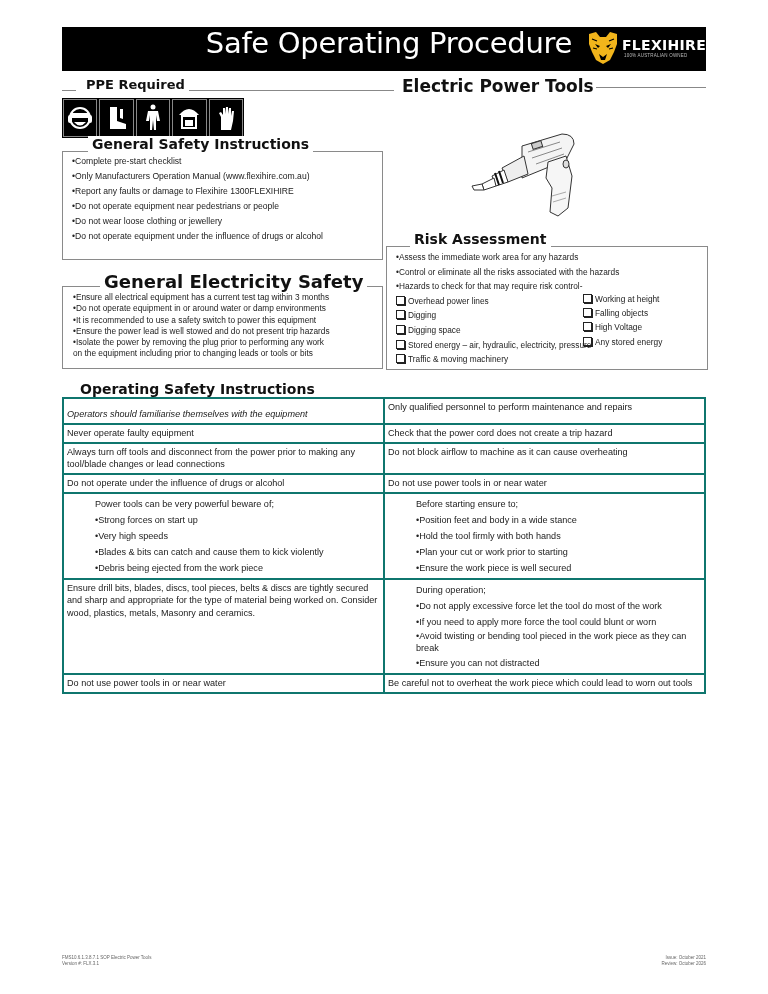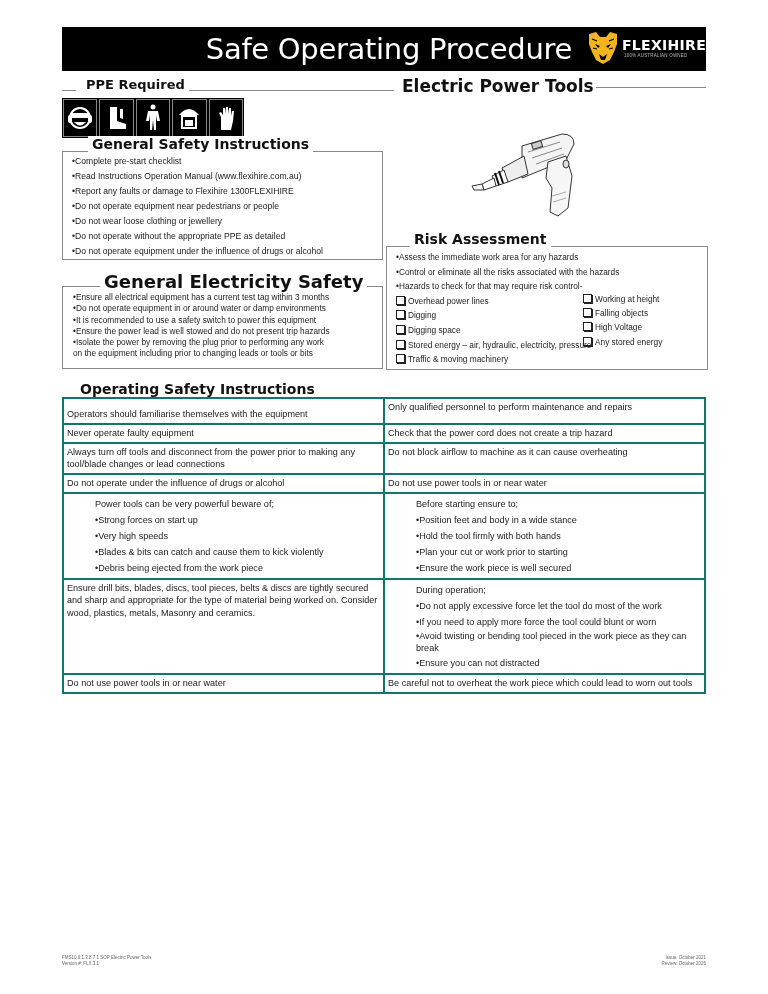--- a/index.html
+++ b/index.html
@@ -1,21 +1,21 @@
 <!DOCTYPE html>
 <html><head>
 <meta charset="utf-8">
 <style>
   html, body { margin:0; padding:0; background:#ffffff; }
   body { width:768px; height:994px; position:relative; font-family:"Liberation Sans", sans-serif; color:#222; overflow:hidden; }
   .abs { position:absolute; }
 
   
   .header-bar { left:62px; top:27px; width:644px; height:44px; background:#000; }
-  .header-title { left:62px; top:27px; width:510px; height:44px; color:#fff; font-family:"DejaVu Sans", sans-serif; font-size:29px; line-height:44px; text-align:right; letter-spacing:-0.3px; }
+  .header-title { left:62px; top:21px; width:510px; height:44px; color:#fff; font-family:"DejaVu Sans", sans-serif; font-size:29px; line-height:44px; text-align:right; letter-spacing:-0.3px; }
   .logo { left:586px; top:30px; width:118px; height:38px; }
   .logo-text { left:622px; top:37px; color:#fff; font-weight:bold; font-size:14px; font-family:"DejaVu Sans", sans-serif; letter-spacing:0.3px; }
   .logo-sub { left:624px; top:53px; color:#bbb; font-size:4.5px; font-family:"Liberation Sans", sans-serif; letter-spacing:0.2px; }
 
   
   .heading { font-weight:bold; font-family:"DejaVu Sans", sans-serif; color:#111; background:#fff; padding:0 4px; white-space:nowrap; }
   .hline { height:1px; background:#888; }
 
   .ppe-heading { left:82px; top:77px; font-size:13px; }
   .ppe-dash { left:62px; top:90px; width:14px; }
@@ -112,25 +112,24 @@
     <svg width="28" height="30" viewBox="0 0 28 30">
         <path d="M9 27 L9 14 L7 10 L9 9 L11 12 L11 5 L13 5 L13 11 L14 4 L16 4 L16 11 L17 5 L19 5 L19 13 L20 8 L22 8 L21 18 L19 27 Z" fill="#fff"></path>
       </svg>
   </div>
 </div>
 
 <div class="abs box gsi-box"></div>
 <div class="abs heading gsi-heading">General Safety Instructions</div>
 <ul class="abs list gsi-list">
   <li>•Complete pre-start checklist</li>
-  <li>•Read Instructions Operation Manual (www.flexihire.com.au)</li>
+  <li>•Only Manufacturers Operation Manual (www.flexihire.com.au)</li>
   <li>•Report any faults or damage to Flexihire 1300FLEXIHIRE</li>
   <li>•Do not operate equipment near pedestrians or people</li>
   <li>•Do not wear loose clothing or jewellery</li>
-  <li>•Do not operate without the appropriate PPE as detailed</li>
   <li>•Do not operate equipment under the influence of drugs or alcohol</li>
 </ul>
 
 <div class="abs box ges-box"></div>
 <div class="abs heading ges-heading">General Electricity Safety</div>
 <ul class="abs list ges-list">
   <li>•Ensure all electrical equipment has a current test tag within 3 months</li>
   <li>•Do not operate equipment in or around water or damp environments</li>
   <li>•It is recommended to use a safety switch to power this equipment</li>
   <li>•Ensure the power lead is well stowed and do not present trip hazards</li>
@@ -170,21 +169,21 @@
   <div class="risk-line"><span class="chk"></span><span>Working at height</span></div>
   <div class="risk-line"><span class="chk"></span><span>Falling objects</span></div>
   <div class="risk-line"><span class="chk"></span><span>High Voltage</span></div>
   <div class="risk-line"><span class="chk"></span><span>Any stored energy</span></div>
 </div>
 
 <div class="abs heading osi-heading">Operating Safety Instructions</div>
 <table class="abs osi-table">
   <tbody>
       <tr style="height:26px;">
-    <td style="vertical-align:bottom;">
+    <td style="vertical-align:bottom;font-style:italic;">
           <div>Operators should familiarise themselves with the equipment</div>
         </td>
     <td>
           <div>Only qualified personnel to perform maintenance and repairs</div>
         </td>
   </tr>
   <tr style="height:17px;">
     <td>
           <div>Never operate faulty equipment</div>
         </td>

